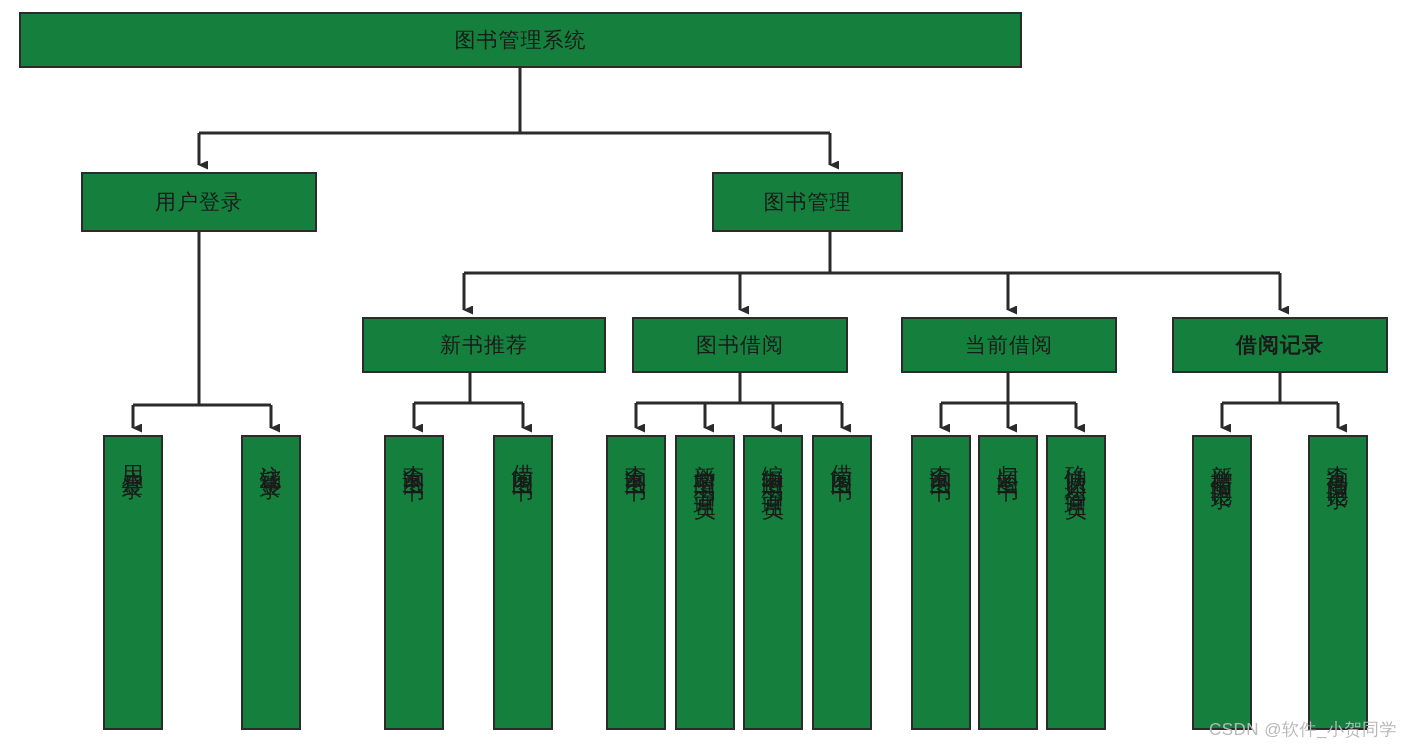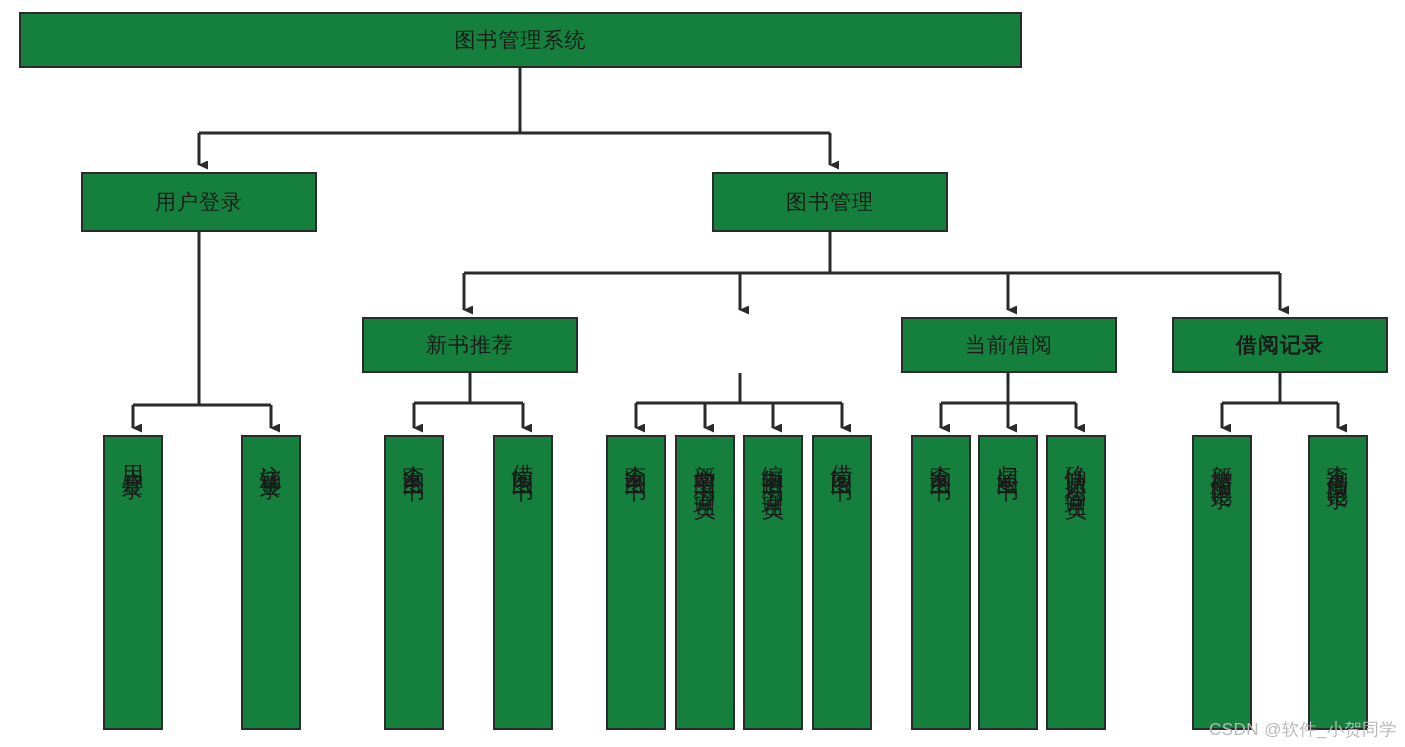--- a/index.html
+++ b/index.html
@@ -132,26 +132,29 @@
     </g>
   </svg>
 
   <div class="node node-h node-root" style="left:19px; top:12px; width:1003px; height:56px;">
     <span class="node-label">图书管理系统</span>
   </div>
 
   <div class="node node-h" style="left:81px; top:172px; width:236px; height:60px;">
     <span class="node-label">用户登录</span>
   </div>
-  <div class="node node-h" style="left:712px; top:172px; width:236px; height:60px;">
+  <div class="node node-h" style="left:712px; top:172px; width:191px; height:60px;">
     <span class="node-label">图书管理</span>
   </div>
 
-  <div class="node node-h" style="left:362px; top:317px; width:216px; height:56px;">
+  <div class="node node-h" style="left:362px; top:317px; width:244px; height:56px;">
     <span class="node-label">新书推荐</span>
+  </div>
+  <div class="node node-h" style="left:632px; top:317px; width:216px; height:56px;">
+    <span class="node-label">图书借阅</span>
   </div>
   <div class="node node-h" style="left:901px; top:317px; width:216px; height:56px;">
     <span class="node-label">当前借阅</span>
   </div>
   <div class="node node-h" style="left:1172px; top:317px; width:216px; height:56px;font-weight:bold;">
     <span class="node-label">借阅记录</span>
   </div>
 
   <div class="node node-v" style="left:103px; top:435px; width:60px; height:295px;">
     <span class="node-label">用户登录</span>

